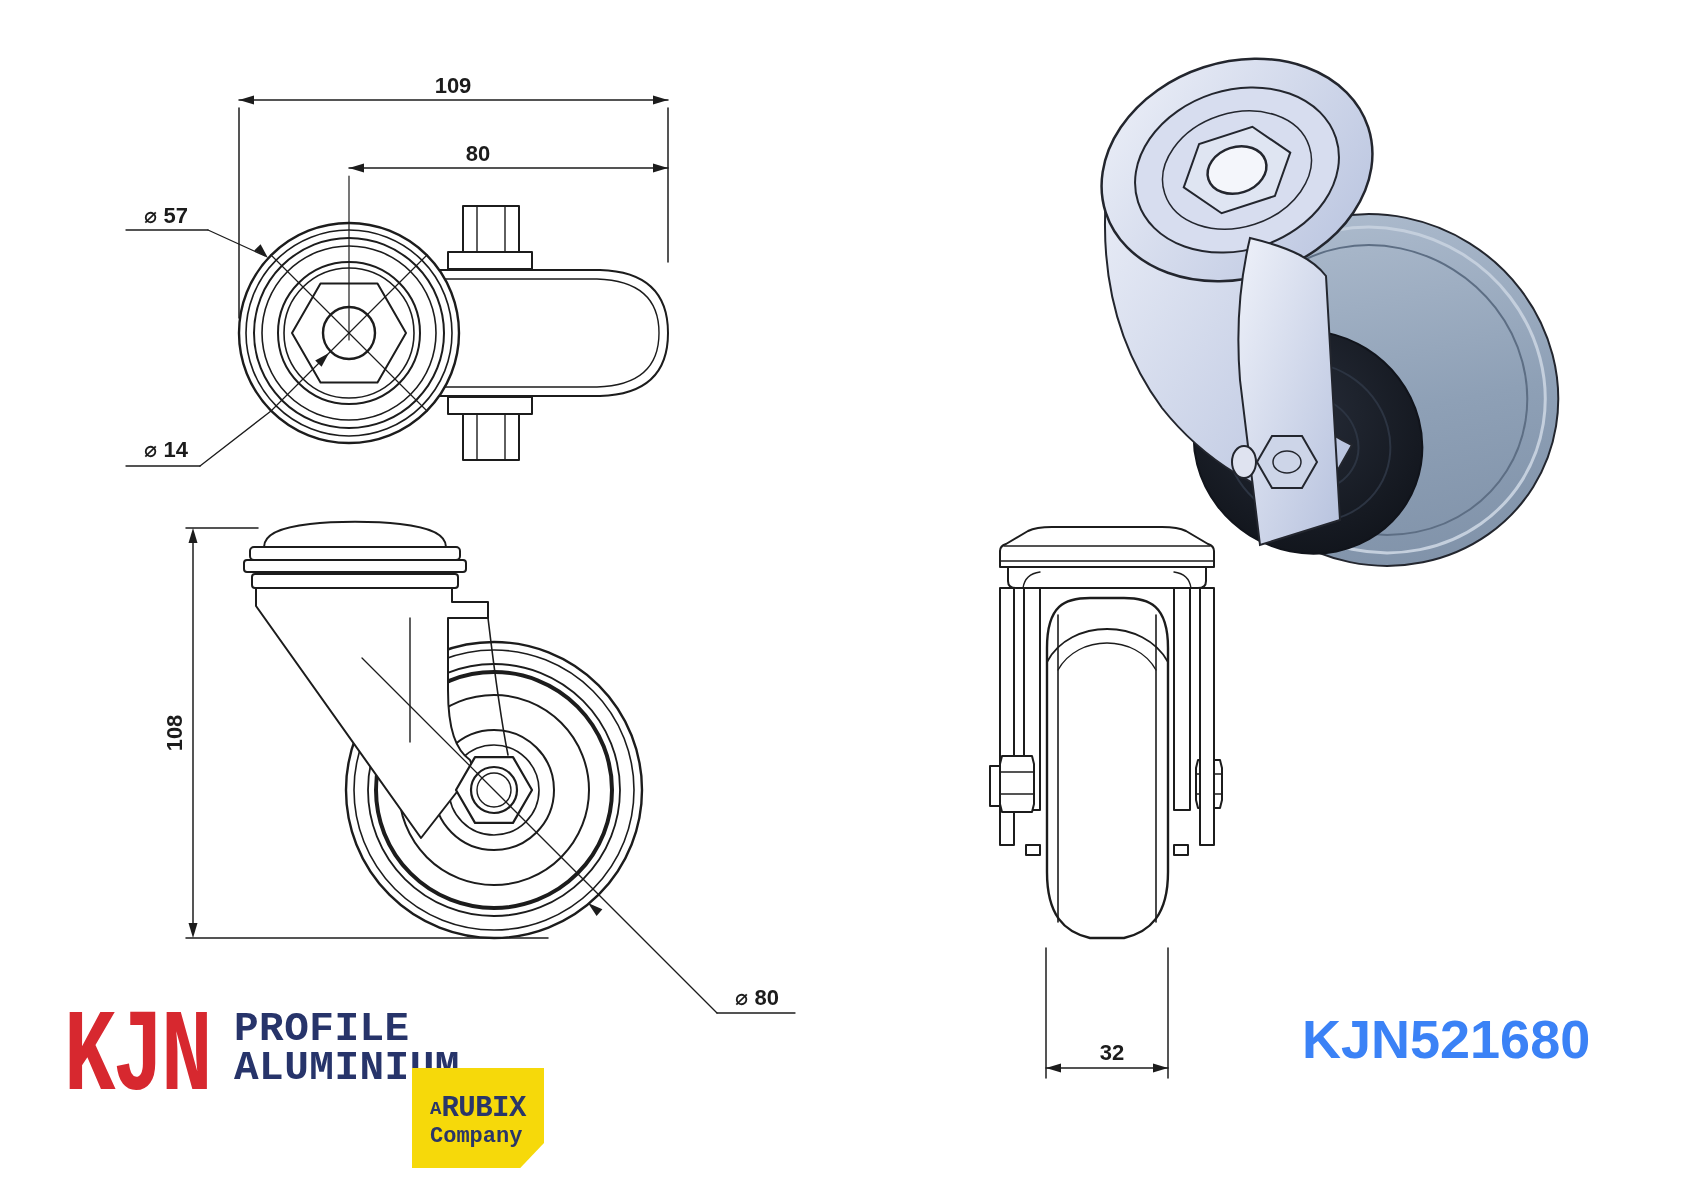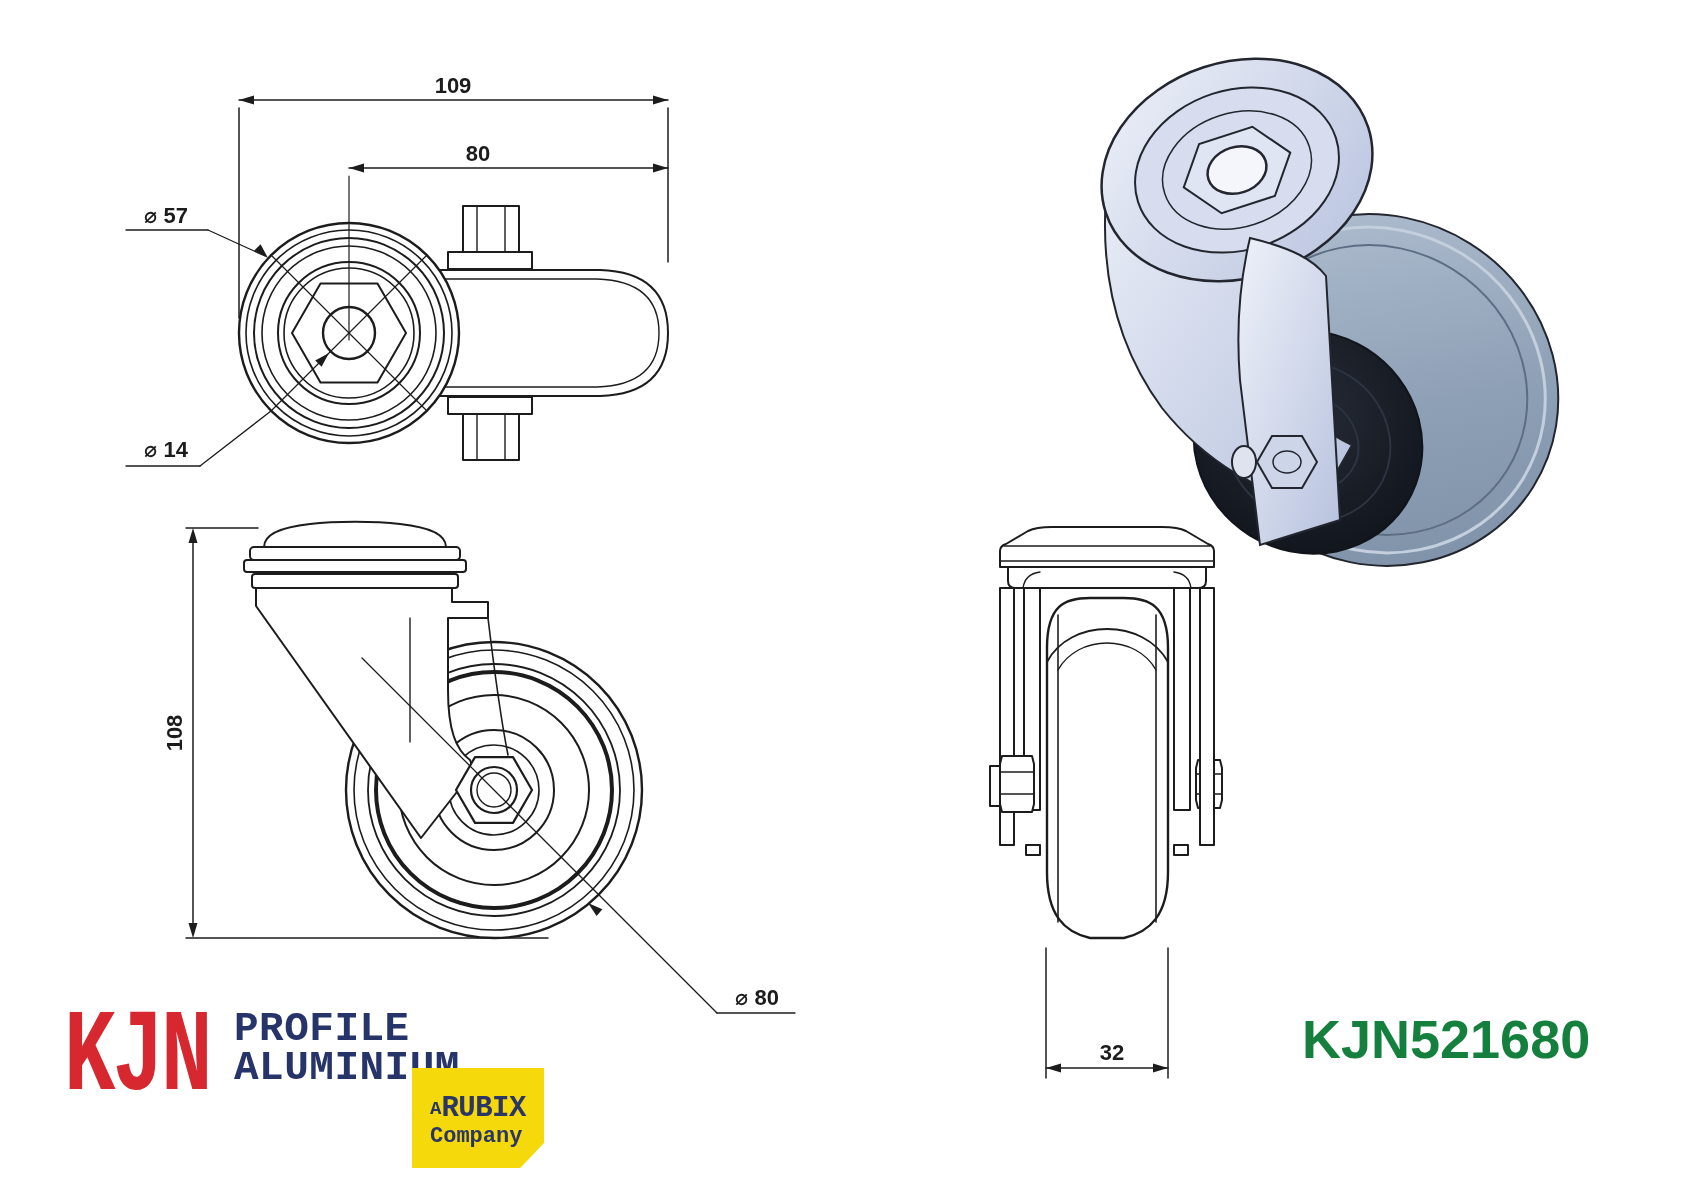--- a/index.html
+++ b/index.html
@@ -15,21 +15,21 @@
   .logo-words{position:absolute;left:170px;top:10px;color:#27346a;font-weight:bold;
               font-size:41px;line-height:.95;letter-spacing:.5px;}
   .badge{position:absolute;left:348px;top:68px;width:132px;height:100px;background:#f6d90a;
          clip-path:polygon(0 0,100% 0,100% 75%,82% 100%,0 100%);
          color:#2a3668;padding:0;box-sizing:border-box;}
   .badge-line1{position:absolute;left:18px;top:24px;white-space:nowrap;}
   .badge-a{font-size:19px;font-weight:bold;vertical-align:2px;}
   .badge-rubix{font-size:29px;font-weight:bold;letter-spacing:-.5px;text-align:center;}
   .badge-line2{position:absolute;left:18px;top:56px;font-size:22px;font-weight:600;text-align:right;}
   .part-number{position:absolute;left:1302px;top:1008px;font-size:54px;font-weight:bold;
-               color:#15803d;letter-spacing:0;}
+               color:#3b82f6;letter-spacing:0;}
 </style>
 </head>
 <body>
 
 <div class="canvas">
 
 <svg width="1696" height="1200" viewBox="0 0 1696 1200">
   <g stroke="#1c1c1c" fill="none" stroke-width="2" stroke-linecap="round" stroke-linejoin="round">
 
     <g>

